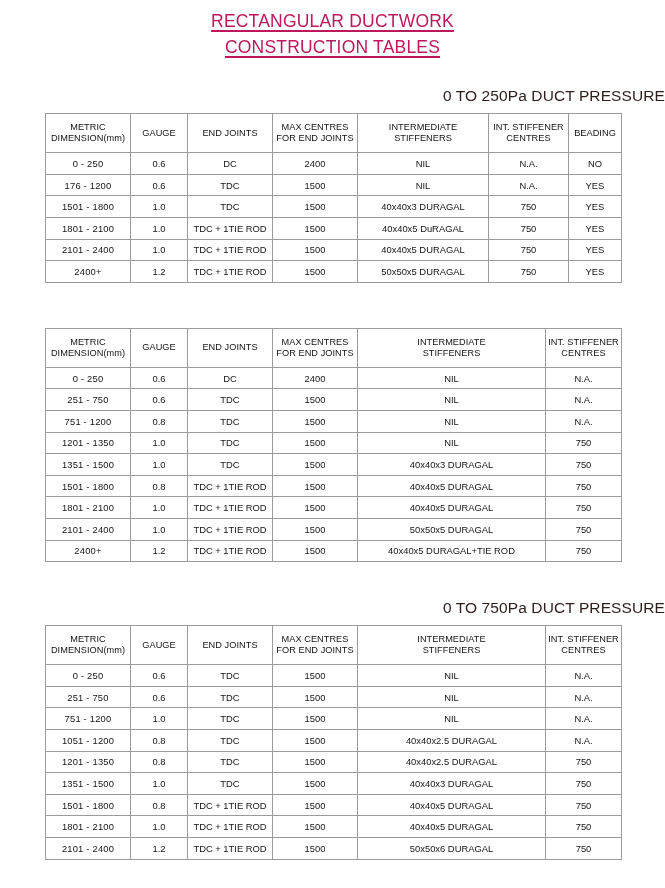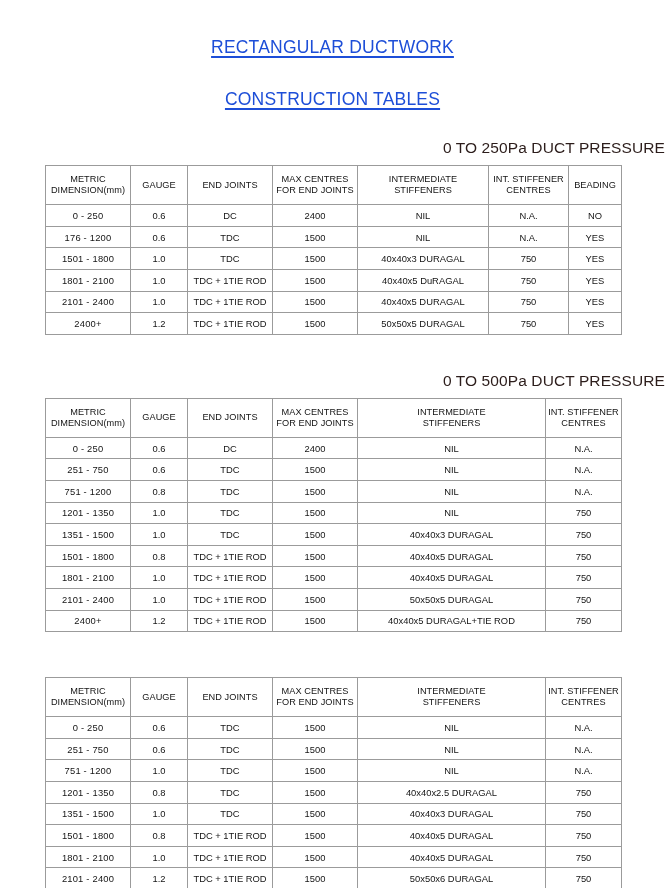--- a/index.html
+++ b/index.html
@@ -25,26 +25,25 @@
   
   .doc-title {
     text-align: center;
     padding-top: 9px;
     line-height: 1.38;
   }
   .doc-title .line {
     display: inline-block;
     font-size: 17.5px;
     letter-spacing: 0.2px;
-    color: #1d4ed8;
+    color: #be185d;
     text-decoration: underline;
     text-decoration-thickness: 1.5px;
     text-underline-offset: 3px;
     white-space: nowrap;
-    margin-top: 26px;
   }
   .doc-title .l2 { margin-top: 2px; }
 
   
   .section { width: 665px; }
   .section-title {
     text-align: right;
     font-size: 15.5px;
     color: #2c1d1b;
     letter-spacing: 0.1px;
@@ -194,21 +193,20 @@
                 <td>50x50x5 DURAGAL</td>
                 <td>750</td>
                 <td>YES</td>
               </tr>
             </tbody>
           </table>
         </div>
       </div>
       <div style="height: 37px;"></div>
       <div class="section">
-        <div class="section-title">0 TO 500Pa DUCT PRESSURE</div>
         <div style="height: 8px;"></div>
         <div class="table-wrap">
           <table class="duct">
             <colgroup>
               <col style="width: 85px;">
               <col style="width: 57px;">
               <col style="width: 85px;">
               <col style="width: 85px;">
               <col style="width: 188px;">
               <col style="width: 76px;">
@@ -307,20 +305,21 @@
                 <td>1500</td>
                 <td>40x40x5 DURAGAL+TIE ROD</td>
                 <td>750</td>
               </tr>
             </tbody>
           </table>
         </div>
       </div>
       <div style="height: 37px;"></div>
       <div class="section">
+        <div class="section-title">0 TO 750Pa DUCT PRESSURE</div>
         <div style="height: 8px;"></div>
         <div class="table-wrap">
           <table class="duct">
             <colgroup>
               <col style="width: 85px;">
               <col style="width: 57px;">
               <col style="width: 85px;">
               <col style="width: 85px;">
               <col style="width: 188px;">
               <col style="width: 76px;">
@@ -363,20 +362,28 @@
                 <td>1500</td>
                 <td>NIL</td>
                 <td>N.A.</td>
               </tr>
               <tr>
                 <td class="dim">751 - 1200</td>
                 <td>1.0</td>
                 <td>TDC</td>
                 <td>1500</td>
                 <td>NIL</td>
+                <td>N.A.</td>
+              </tr>
+              <tr>
+                <td class="dim faded">1051 - 1200</td>
+                <td>0.8</td>
+                <td>TDC</td>
+                <td>1500</td>
+                <td>40x40x2.5 DURAGAL</td>
                 <td>N.A.</td>
               </tr>
               <tr>
                 <td class="dim">1201 - 1350</td>
                 <td>0.8</td>
                 <td>TDC</td>
                 <td>1500</td>
                 <td>40x40x2.5 DURAGAL</td>
                 <td>750</td>
               </tr>

